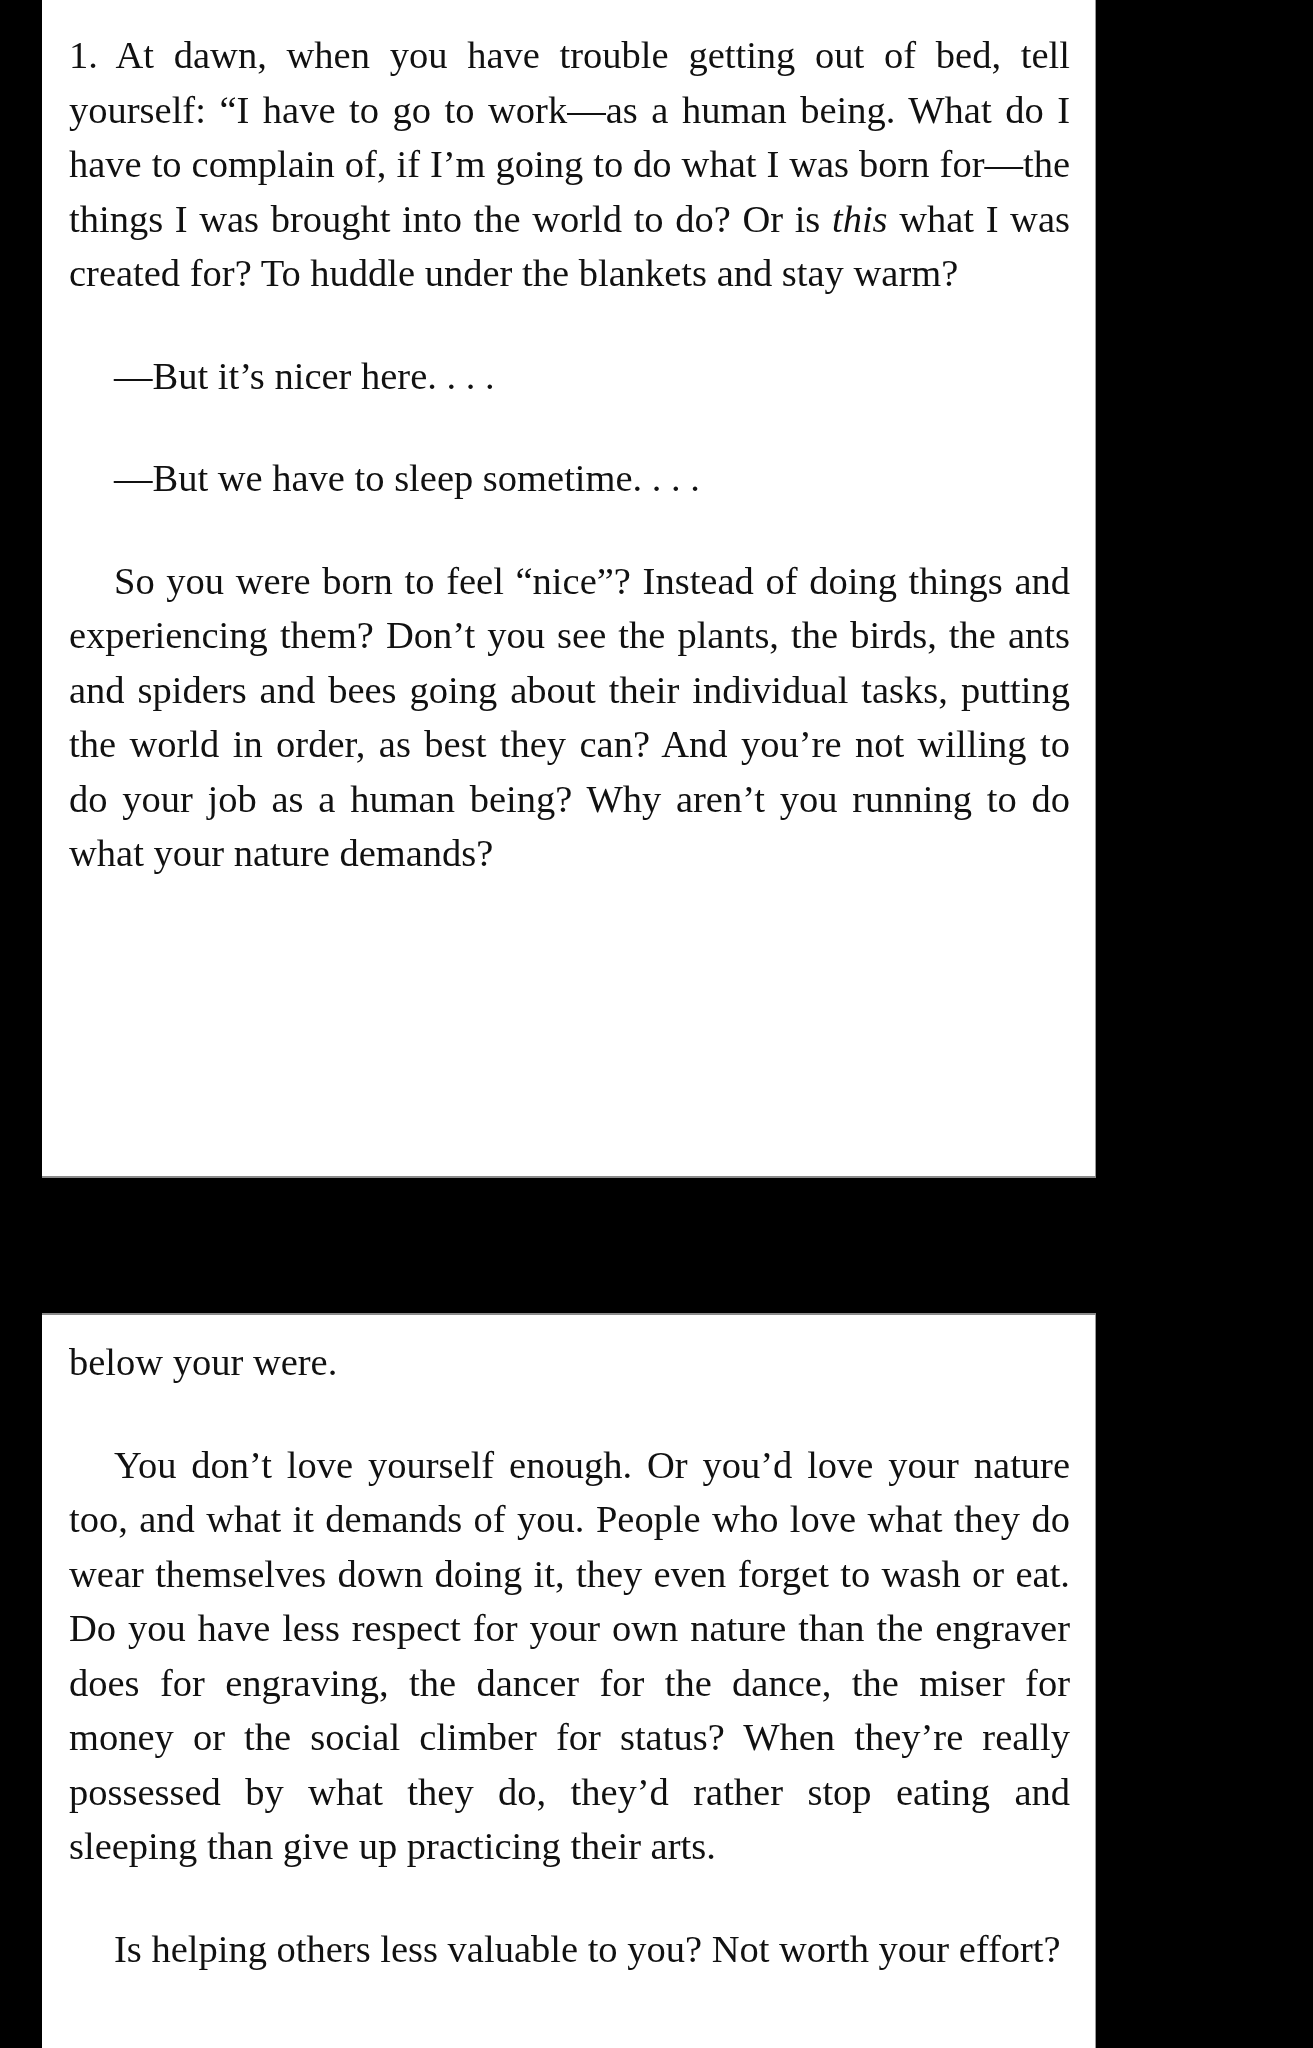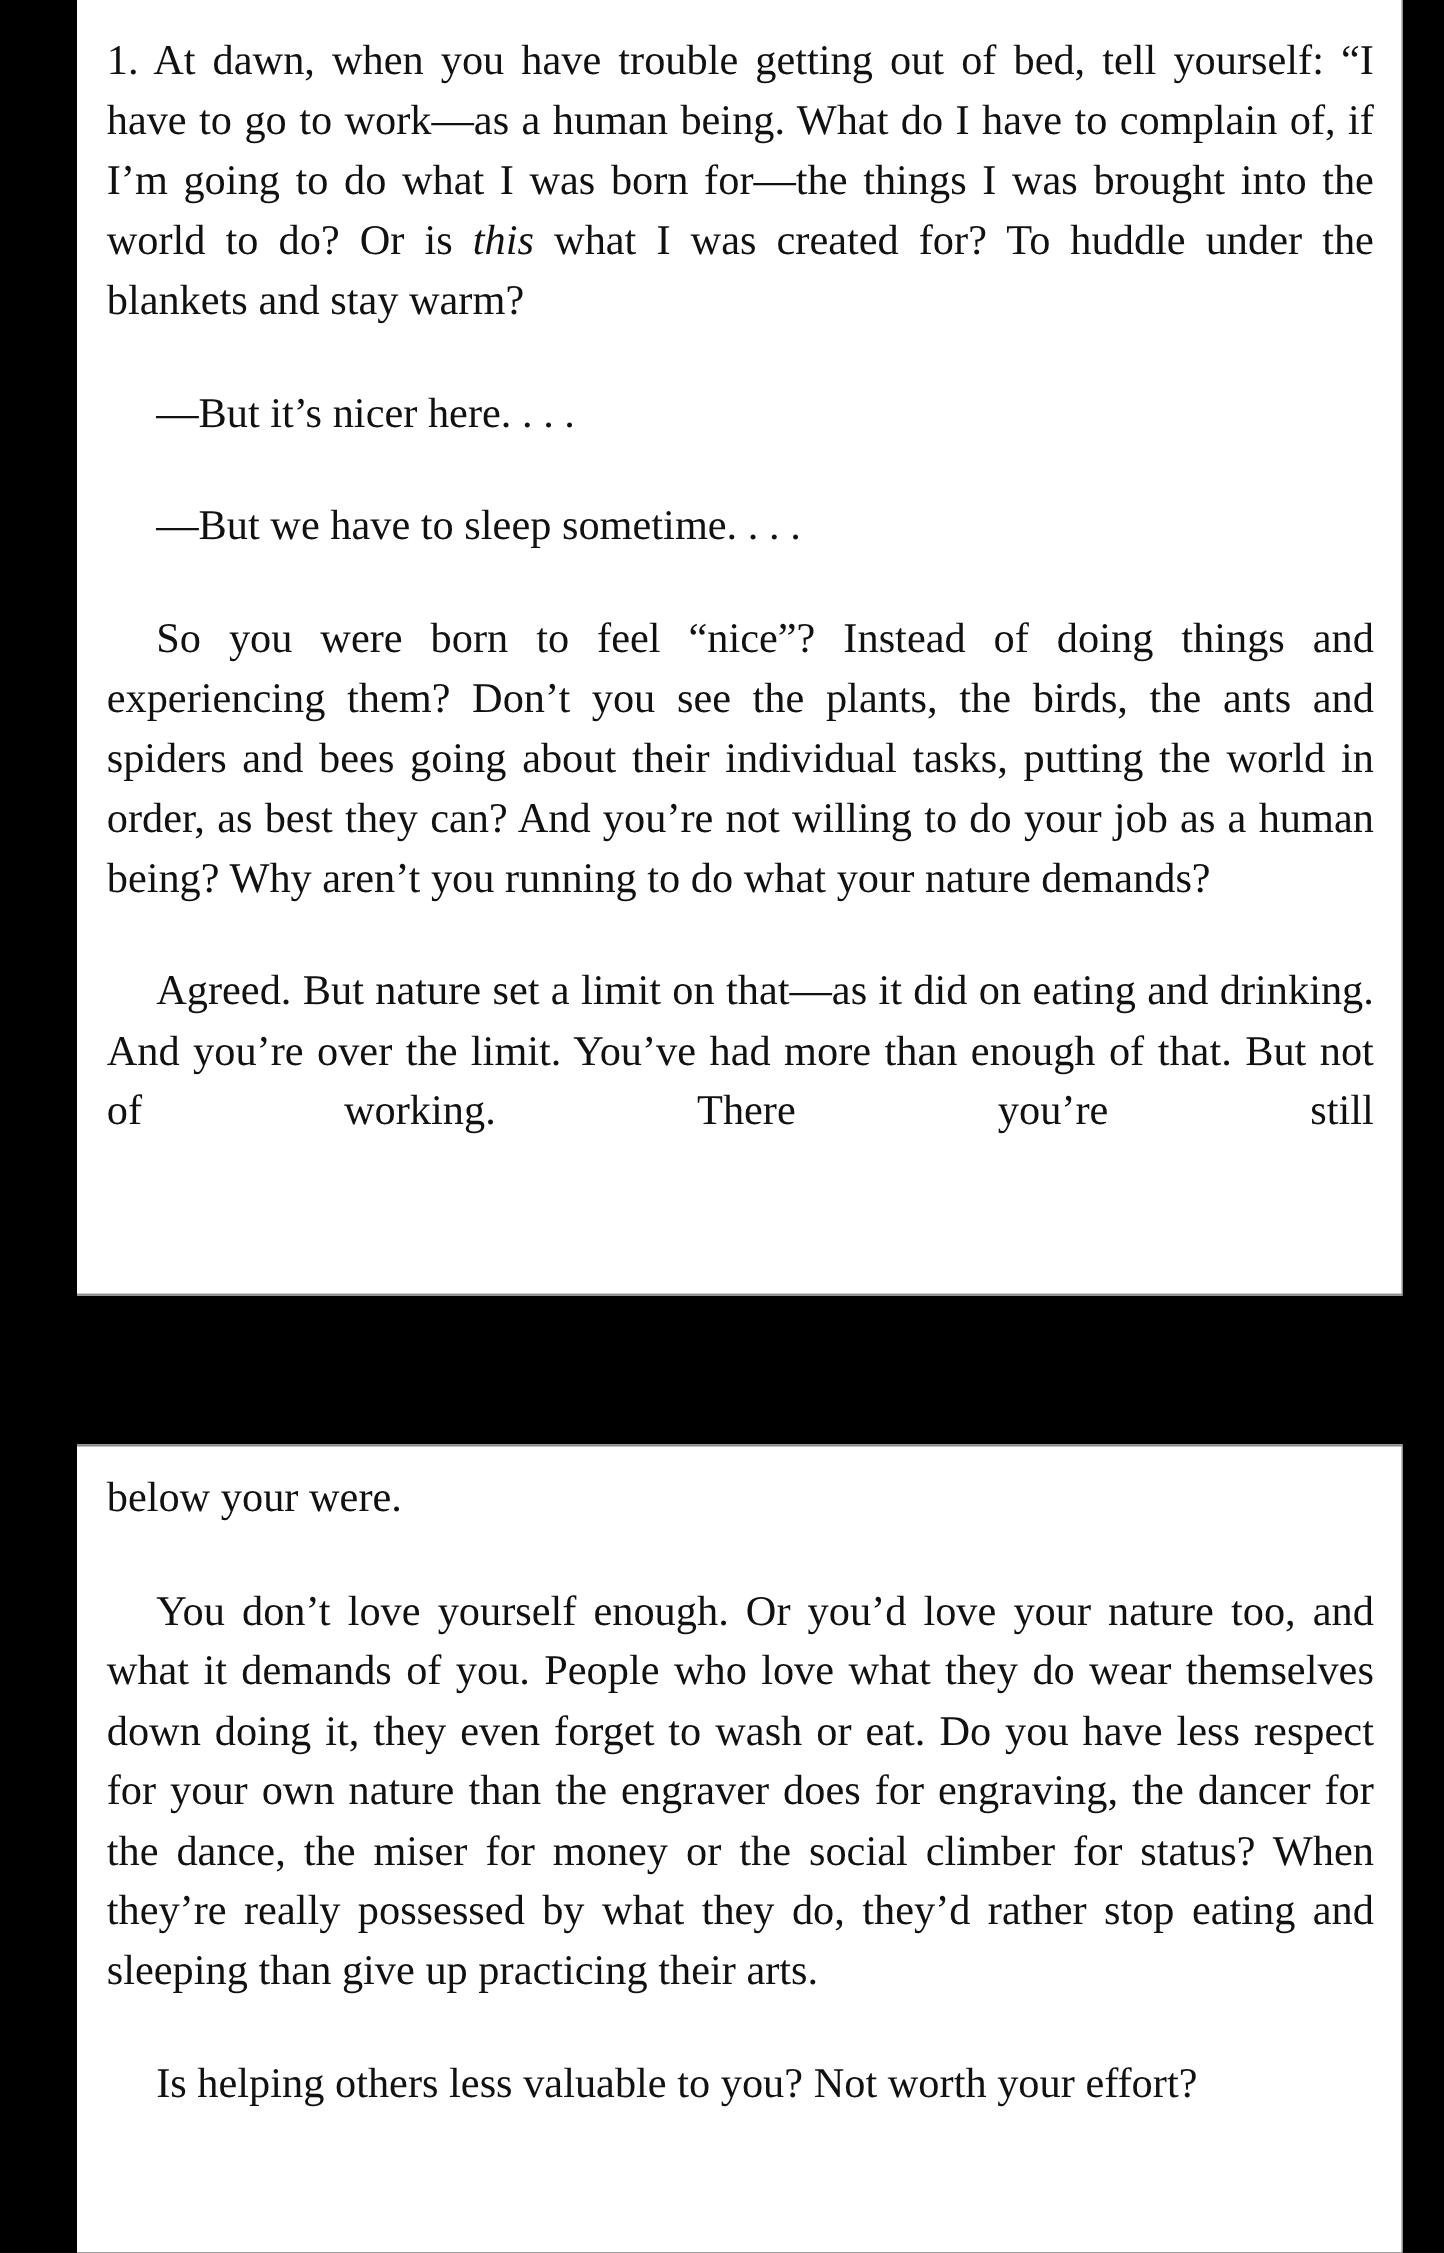--- a/index.html
+++ b/index.html
@@ -10,22 +10,22 @@
     body {
       width: 1313px;
       height: 2048px;
       position: relative;
       overflow: hidden;
       font-family: "Liberation Serif", "DejaVu Serif", serif;
       color: #111111;
     }
     .page {
       position: absolute;
-      left: 70px;
-      width: 1205px;
+      left: 42px;
+      width: 1054px;
       background: #ffffff;
       box-sizing: border-box;
       padding-left: 27px;
       padding-right: 26px;
     }
     .page-top {
       top: 0;
       height: 1178px;
       padding-top: 28px;
       border-bottom: 2px solid #8a8a8a;
@@ -69,21 +69,20 @@
 
 <div class="page page-top">
   <p><span>1. At dawn, when you have trouble getting out of bed, tell yourself: “I have to go to work—as a human being. What do I have to complain of, if I’m going to do what I was born for—the things I was brought into the world to do? Or is </span><em>this</em><span> what I was created for? To huddle under the blankets and stay warm?</span></p>
 
   <p class="indent gap">—But it’s nicer here. . . .</p>
 
   <p class="indent gap">—But we have to sleep sometime. . . .</p>
 
   <p class="indent gap">So you were born to feel “nice”? Instead of doing things and experiencing them? Don’t you see the plants, the birds, the ants and spiders and bees going about their individual tasks, putting the world in order, as best they can? And you’re not willing to do your job as a human being? Why aren’t you running to do what your nature demands?</p>
 
-  <p class="indent gap" style="text-align-last: justify;">Agreed. But nature set a limit on that—as it did on eating and drinking. And you’re over the limit. You’ve had more than enough of that. But not of working. There you’re still</p>
   <div class="page-right-edge"></div>
 </div>
 
 <div class="page page-bottom">
   <p class="continuation">below your were.</p>
 
   <p class="indent gap">You don’t love yourself enough. Or you’d love your nature too, and what it demands of you. People who love what they do wear themselves down doing it, they even forget to wash or eat. Do you have less respect for your own nature than the engraver does for engraving, the dancer for the dance, the miser for money or the social climber for status? When they’re really possessed by what they do, they’d rather stop eating and sleeping than give up practicing their arts.</p>
 
   <p class="indent gap">Is helping others less valuable to you? Not worth your effort?</p>
   <div class="page-right-edge"></div>

